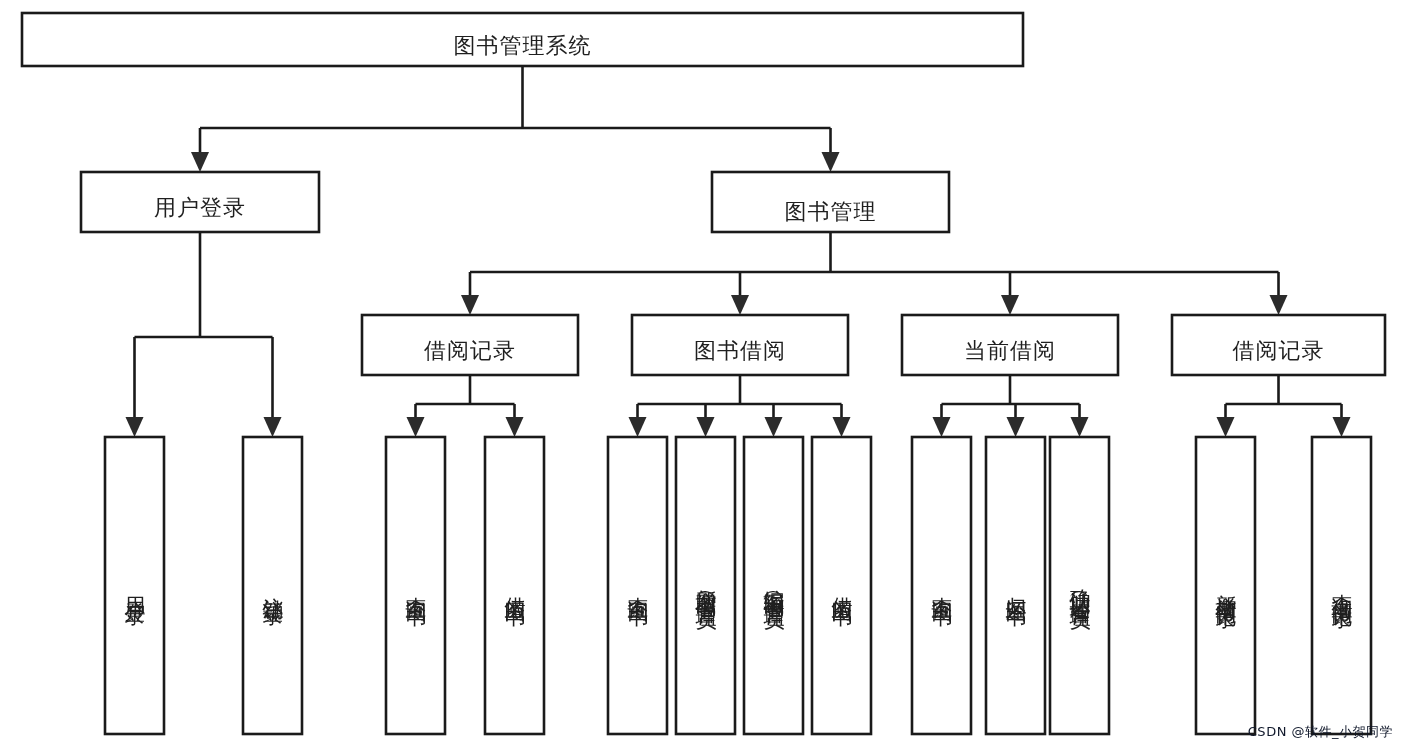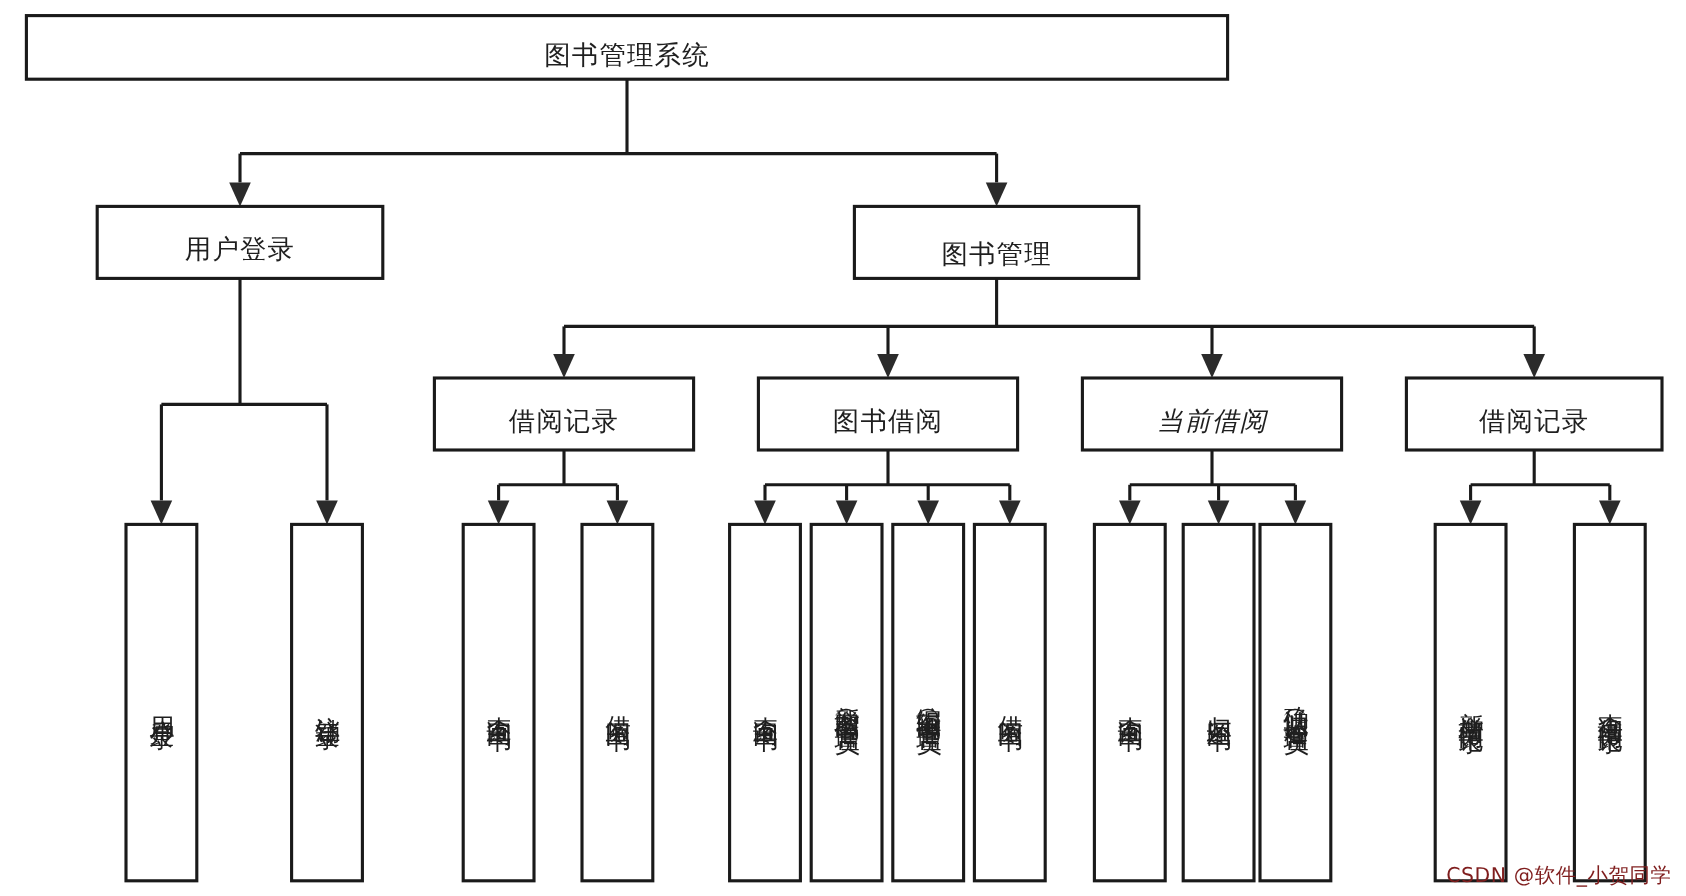--- a/index.html
+++ b/index.html
@@ -71,22 +71,22 @@
     color: #1f1f1f;
     letter-spacing: 1px;
     white-space: nowrap;
     margin-top: 12px;
   }
   #watermark {
     position: absolute;
     right: 12px;
     bottom: 6px;
     font-family: "DejaVu Sans", "Liberation Sans", sans-serif;
-    font-size: 17px;
-    color: #7f1d1d;
+    font-size: 13px;
+    color: #0f172a;
     letter-spacing: 0.5px;
     white-space: nowrap;
   }
 </style>
 </head>
 <body>
 
 <div id="diagram-root">
   <svg class="diagram-canvas" viewBox="0 0 1405 747">
     <g id="connectors-layer">
@@ -181,21 +181,21 @@
       </div>
       <div class="vtext-wrap" style="left: 243px; top: 437px; width: 59px; height: 297px;">
         <span class="vtext">注销登录</span>
       </div>
       <div class="htext-wrap" style="left: 362px; top: 315px; width: 216px; height: 60px;">
         <span class="htext">借阅记录</span>
       </div>
       <div class="htext-wrap" style="left: 632px; top: 315px; width: 216px; height: 60px; border-radius: 20px;">
         <span class="htext">图书借阅</span>
       </div>
-      <div class="htext-wrap" style="left: 902px; top: 315px; width: 216px; height: 60px; font-style: italic;">
+      <div class="htext-wrap" style="left: 902px; top: 315px; width: 216px; height: 60px;">
         <span class="htext">当前借阅</span>
       </div>
       <div class="htext-wrap" style="left: 1172px; top: 315px; width: 213px; height: 60px;">
         <span class="htext">借阅记录</span>
       </div>
       <div class="vtext-wrap" style="left: 386px; top: 437px; width: 59px; height: 297px;">
         <span class="vtext">查询图书</span>
       </div>
       <div class="vtext-wrap" style="left: 485px; top: 437px; width: 59px; height: 297px;">
         <span class="vtext">借阅图书</span>

